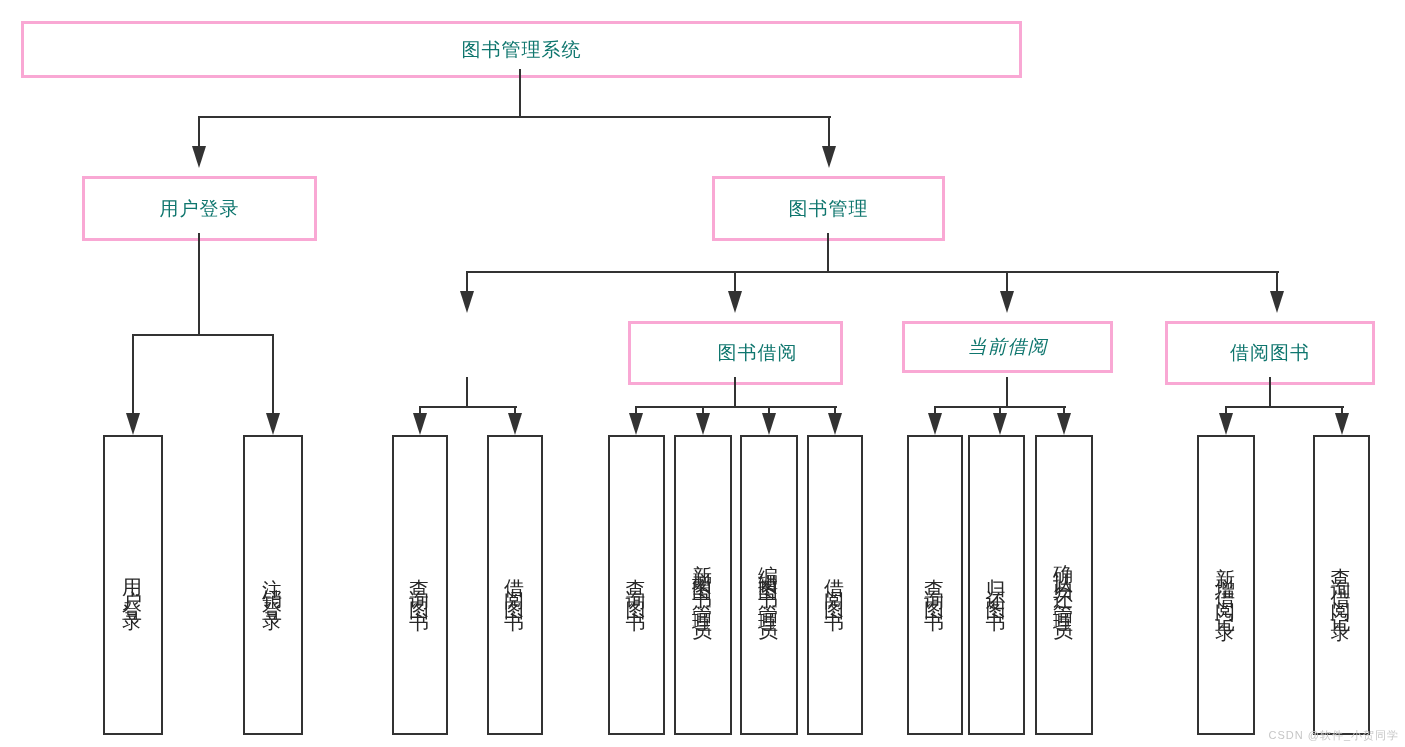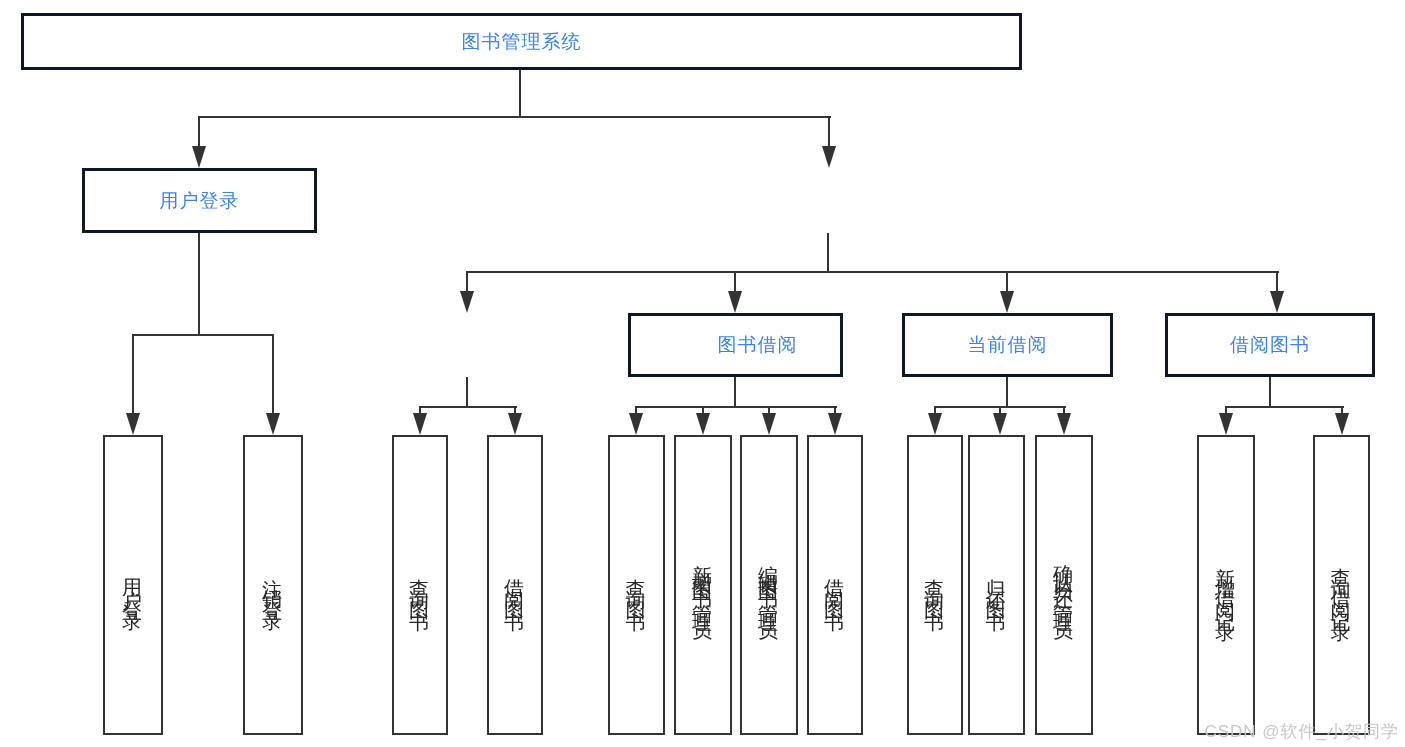--- a/index.html
+++ b/index.html
@@ -9,28 +9,29 @@
     height: 747px;
     background: #ffffff;
     overflow: hidden;
     font-family: "Liberation Sans", sans-serif;
     color: #262626;
   }
   
   .box-h {
     position: absolute;
     box-sizing: border-box;
-    border: 3px solid #0f172a;
+    border: 3px solid #f9a8d4;
     background: #ffffff;
     display: flex;
     align-items: center;
     justify-content: center;
     font-size: 19px;
     letter-spacing: 1px;
-    color: #3b82f6;
+    color: #0f766e;
+    margin-top: 8px;
   }
   
   .box-v {
     position: absolute;
     box-sizing: border-box;
     border: 2px solid #333333;
     background: #ffffff;
     display: flex;
     align-items: center;
     justify-content: center;
@@ -48,37 +49,38 @@
     position: absolute;
     width: 0; height: 0;
     border-left: 7px solid transparent;
     border-right: 7px solid transparent;
     border-top: 22px solid #333333;
   }
   #watermark {
     position: absolute;
     right: 6px;
     bottom: 4px;
-    font-size: 17px;
+    font-size: 11px;
     letter-spacing: 1px;
     color: #c6c6c6;
     z-index: 10;
   }
 </style>
 </head>
 <body>
 
 <div id="canvas">
 
   <div class="box-h" style="left:21px; top:13px; width:1001px; height:57px;">图书管理系统</div>
 
   <div class="box-h" style="left:82px; top:168px; width:235px; height:65px;">用户登录</div>
+  <div class="box-h" style="left:712px; top:168px; width:233px; height:65px;">图书管理</div>
 
   <div class="box-h" style="left:628px; top:313px; width:215px; height:64px;padding-left:44px;">图书借阅</div>
-  <div class="box-h" style="left:902px; top:313px; width:211px; height:64px;">当前借阅</div>
+  <div class="box-h" style="left:902px; top:313px; width:211px; height:52px;font-style:italic;">当前借阅</div>
   <div class="box-h" style="left:1165px; top:313px; width:210px; height:64px;">借阅图书</div>
 
   <div class="box-v" style="left:103px; top:435px; width:60px; height:300px;">用户登录</div>
   <div class="box-v" style="left:243px; top:435px; width:60px; height:300px;">注销登录</div>
 
   <div class="box-v" style="left:392px; top:435px; width:56px; height:300px;">查询图书</div>
   <div class="box-v" style="left:487px; top:435px; width:56px; height:300px;">借阅图书</div>
 
   <div class="box-v" style="left:608px; top:435px; width:57px; height:300px;">查询图书</div>
   <div class="box-v dense" style="left:674px; top:435px; width:58px; height:300px;">新增图书（管理员）</div>

